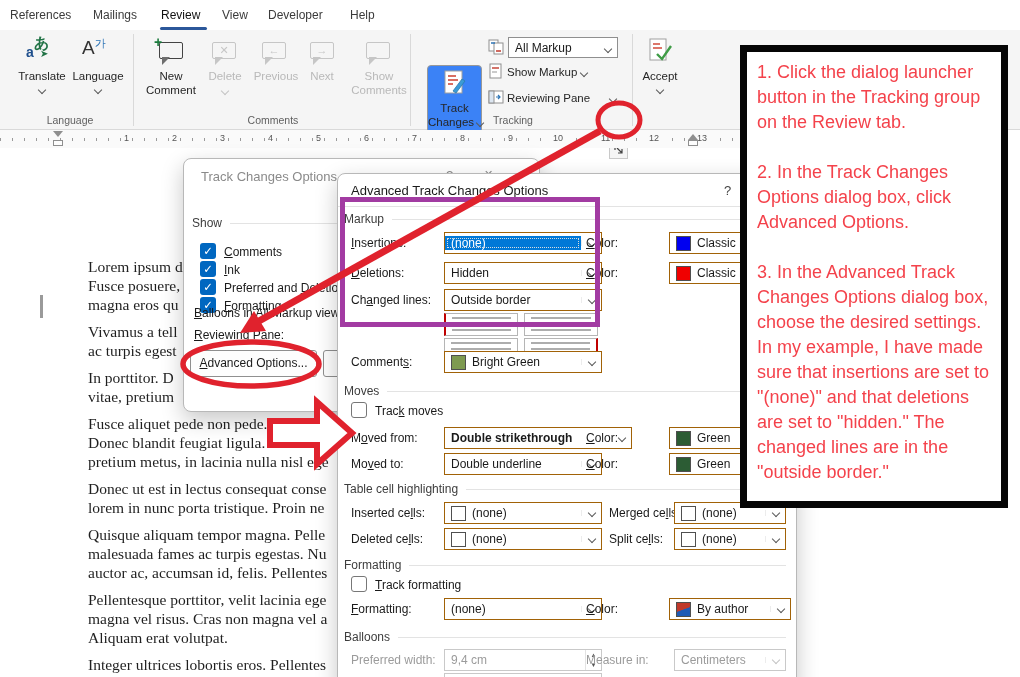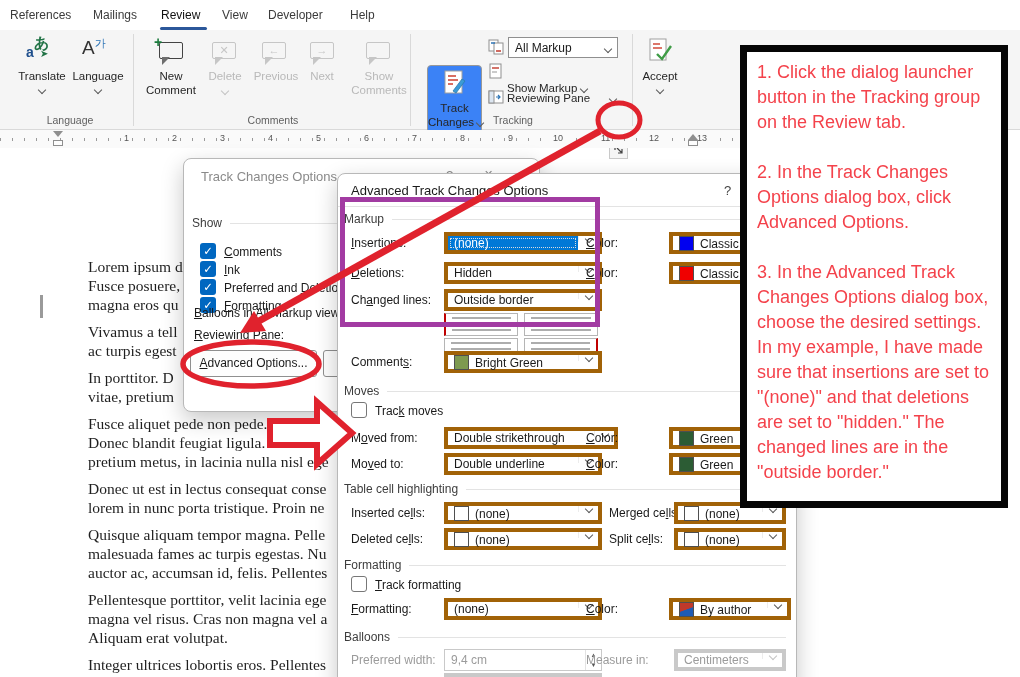--- a/index.html
+++ b/index.html
@@ -41,21 +41,21 @@
   
   .docline { position:absolute; left:88px; font-family:"Liberation Serif",serif; font-size:15.5px; color:#1f1f1f; white-space:nowrap; }
   .cursorbar { position:absolute; left:40px; top:295px; width:2.5px; height:23px; background:#9a9a9a; }
   
   .dialog { position:absolute; background:#fff; border:1px solid #b8b8b8; border-radius:8px; box-shadow:0 8px 22px rgba(0,0,0,.22); }
   .dtitle { position:absolute; font-size:13px; white-space:nowrap; }
   .sect { position:absolute; display:flex; align-items:center; font-size:12px; color:#3d3d3d; white-space:nowrap; }
   .sect::after { content:""; flex:1; height:1px; background:#e3e3e3; margin-left:8px; }
   .lb { position:absolute; font-size:12px; color:#1a1a1a; white-space:nowrap; }
   .lb.gray { color:#9b9b9b; }
-  .combo { position:absolute; height:22px; border:4px solid #a16207; background:#fff; display:flex; align-items:flex-start; font-size:12px; }
+  .combo { position:absolute; height:22px; border:1px solid #a16207; background:#fff; display:flex; align-items:center; font-size:12px; }
   .combo .val { flex:1; display:flex; align-items:center; padding:0 6px; white-space:nowrap; overflow:hidden; }
   .combo .dd { width:20px; display:flex; align-items:center; justify-content:center; border-left:1px solid #ececec; }
   .combo.sel .val { background:#0078d7; color:#fff; outline:1px dotted #dcdcdc; outline-offset:-3px; }
   .combo.dis { border-color:#c9c9c9; }
   .combo.dis .val { color:#9b9b9b; }
   .sw { width:15px; height:15px; border:1px solid #4f4f4f; margin-right:6px; flex:0 0 auto; }
   .chk { position:absolute; width:16px; height:16px; border-radius:3px; background:#0067c0; color:#fff; font-size:11.5px; line-height:16px; text-align:center; }
   .chk.off { background:#fff; border:1px solid #777; }
   .prevpanel { position:absolute; width:74px; height:23px; background:#fff; border:1px solid #b5b5b5; padding:3px 6px; }
   .prevpanel .bars { width:100%; height:100%; background:repeating-linear-gradient(#adadad 0 2px,transparent 2px 6px); }
@@ -145,21 +145,21 @@
   </svg>
   <div class="ribbon-combo" style="left:508px; top:7px; width:110px;">
     <span class="val">All Markup</span>
     <span class="dd"><span class="chev"></span></span>
   </div>
   <svg width="14" height="16" style="position:absolute; left:489px; top:33px;">
     <rect x="1" y="1" width="11" height="14" fill="#fff" stroke="#8f8f8f"></rect>
     <line x1="3" y1="5" x2="10" y2="5" stroke="#c0392b" stroke-width="1.4"></line>
     <line x1="3" y1="9" x2="8" y2="9" stroke="#b5b5b5" stroke-width="1.4"></line>
   </svg>
-  <div class="btnlabel" style="left:507px; top:36px; text-align:left;margin-top:16px;">
+  <div class="btnlabel" style="left:507px; top:36px; text-align:left;">
     <span>Show Markup</span> <span class="chev" style="display:inline-block;"></span>
   </div>
   <svg width="16" height="14" style="position:absolute; left:488px; top:60px;">
     <rect x="1" y="1" width="14" height="12" fill="#fff" stroke="#8f8f8f"></rect>
     <rect x="1" y="1" width="5" height="12" fill="#dce6f1" stroke="#8f8f8f"></rect>
     <path d="M8,7 L12,7 M10,5 L12,7 L10,9" stroke="#2e75b6" stroke-width="1.2" fill="none"></path>
   </svg>
   <div class="btnlabel" style="left:507px; top:62px; text-align:left;">
     <span>Reviewing Pane</span>
   </div>
@@ -323,21 +323,21 @@
       </span>
   </div>
 
   <div class="sect" style="left:6px; top:210px; width:442px;">
       <span>Moves</span>
     </div>
   <span class="chk off" style="left:13px; top:228px;"></span>
   <span class="lb" style="left:37px; top:230px;"><i>Trac</i><i class="ul">k</i><i> moves</i></span>
 
   <span class="lb" style="left:13px; top:257px;"><i>M</i><i class="ul">o</i><i>ved from:</i></span>
-  <div class="combo" style="left:106px; top:253px; width:174px;">
+  <div class="combo" style="left:106px; top:253px; width:188px;font-weight:bold;">
     <span class="val">Double strikethrough</span>
     <span class="dd">
         <span class="chev"></span>
       </span>
   </div>
   <span class="lb" style="left:248px; top:257px;"><i></i><i class="ul">C</i><i>olor:</i></span>
   <div class="combo" style="left:331px; top:253px; width:122px;">
     <span class="val">
         <span class="sw" style="background:#2c5c34;"></span>
         <span>Green</span>

